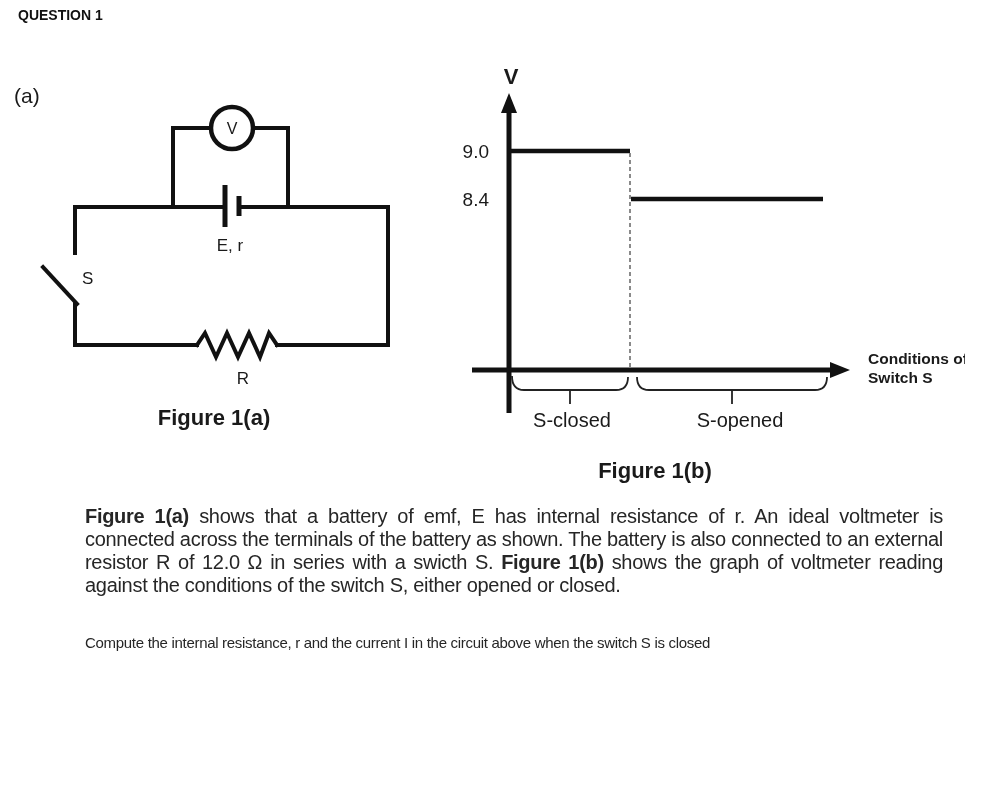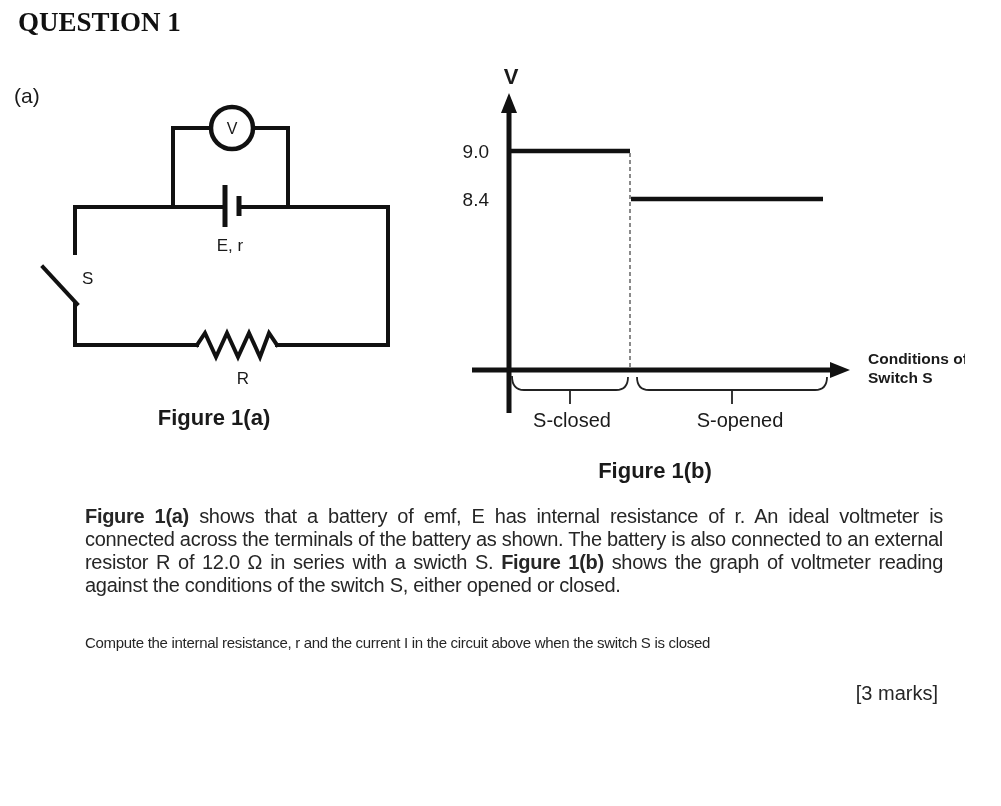--- a/index.html
+++ b/index.html
@@ -7,22 +7,22 @@
     position:relative;
     width:1001px;height:806px;
     background:#ffffff;
     font-family:"Liberation Sans", sans-serif;
     color:#1a1a1a;
     overflow:hidden;
   }
   .abs{position:absolute;}
   #question-title{
     left:18px;top:7px;
-    font-family:Liberation Serif, serif;
-    font-weight:bold;font-size:27px;color:#111;
+    font-family:Liberation Sans, sans-serif;
+    font-weight:bold;font-size:14px;color:#111;
   }
   #part-label{
     left:14px;top:84px;
     font-size:21px;color:#1a1a1a;
   }
   #para1{
     left:85px;top:505px;width:858px;
     font-size:20px;line-height:23px;letter-spacing:-0.3px;
     text-align:justify;color:#262626;
   }
@@ -104,15 +104,14 @@
 
     <text x="868" y="364" font-size="15.5" font-weight="bold">Conditions of</text>
     <text x="868" y="383" font-size="15.5" font-weight="bold">Switch S</text>
     <text x="655" y="478" text-anchor="middle" class="cap">Figure 1(b)</text>
   </svg>
 
   <div class="abs" id="para1"><span class="b">Figure 1(a)</span><span> shows that a battery of emf, E has internal resistance of r. An ideal voltmeter is connected across the terminals of the battery as shown. The battery is also connected to an external resistor R of 12.0 Ω in series with a swicth S. </span><span class="b">Figure 1(b)</span><span> shows the graph of voltmeter reading against the conditions of the switch S, either opened or closed.</span></div>
 
   <div class="abs" id="para2">Compute the internal resistance, r and the current I in the circuit above when the switch S is closed</div>
 
-  <div class="abs" id="marks-line">[3 marks]</div>
 
 </div>
 
 </body></html>

